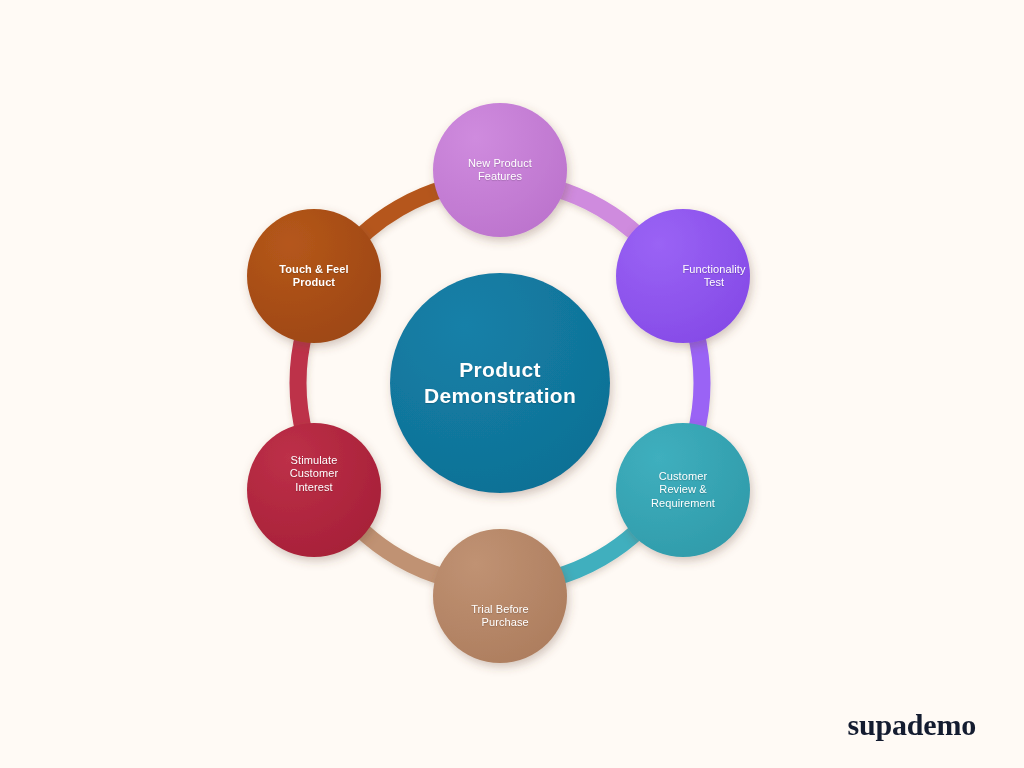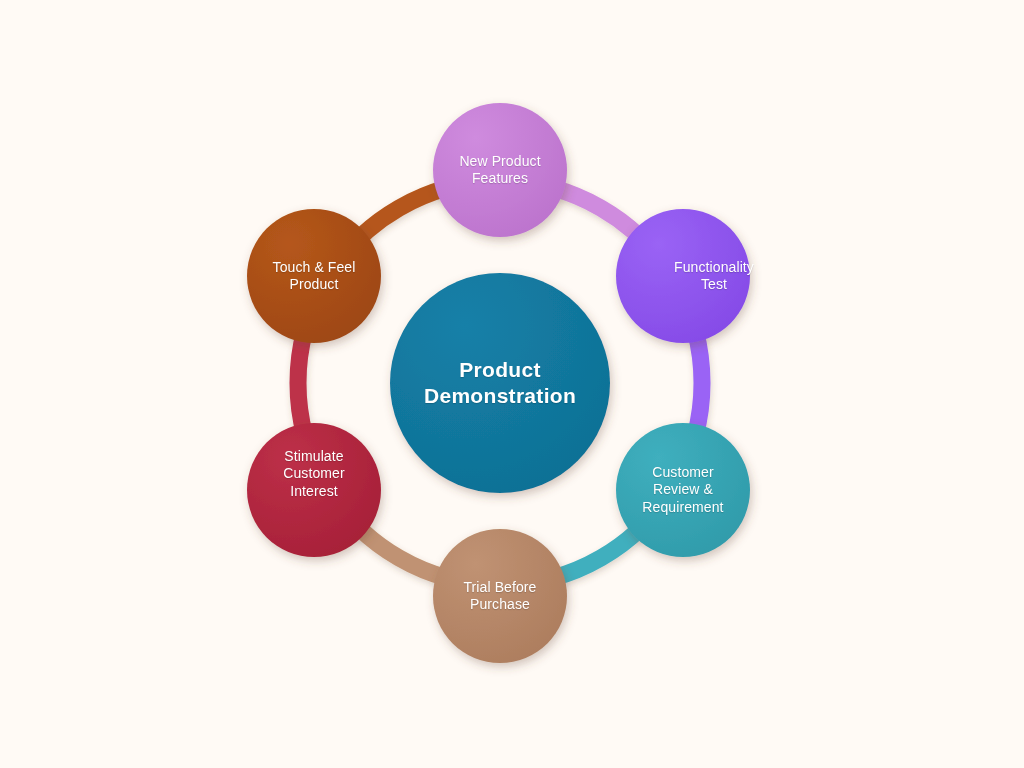--- a/index.html
+++ b/index.html
@@ -43,21 +43,21 @@
     white-space: pre-line;
     letter-spacing: 0.1px;
     text-shadow: 0 1px 1px rgba(0,0,0,0.18);
     pointer-events: none;
     display: flex;
     align-items: center;
     justify-content: center;
   }
 
   .node-label.satellite {
-    font-size: 14px;
+    font-size: 11px;
     font-weight: 400;
   }
 
   .node-label.hub {
     font-size: 21px;
     font-weight: 700;
     letter-spacing: 0.3px;
   }
 
   
@@ -142,22 +142,23 @@
 Demonstration</div>
 
   <div id="label-layer">
       <div class="node-label satellite" style="left: 433px; top: 103px; width: 134px; height: 134px;">New Product
 Features</div>
       <div class="node-label satellite" style="left: 647px; top: 209px; width: 134px; height: 134px;">Functionality
 Test</div>
       <div class="node-label satellite" style="left: 616px; top: 423px; width: 134px; height: 134px;">Customer
 Review &amp;
 Requirement</div>
-      <div class="node-label satellite" style="left: 433px; top: 529px; width: 134px; height: 134px;">Trial Before
+      <div class="node-label satellite" style="left: 433px; top: 549px; width: 134px; height: 134px; text-align: right;">Trial Before
 Purchase</div>
       <div class="node-label satellite" style="left: 247px; top: 407px; width: 134px; height: 134px;">Stimulate
 Customer
 Interest</div>
-      <div class="node-label satellite" style="left: 247px; top: 209px; width: 134px; height: 134px;">Touch &amp; Feel
+      <div class="node-label satellite" style="left: 247px; top: 209px; width: 134px; height: 134px; font-weight: bold;">Touch &amp; Feel
 Product</div>
     </div>
 
+  <div id="brand-logo" style="color: rgb(20, 28, 48);">supademo</div>
 </div>
 
 </body></html>

